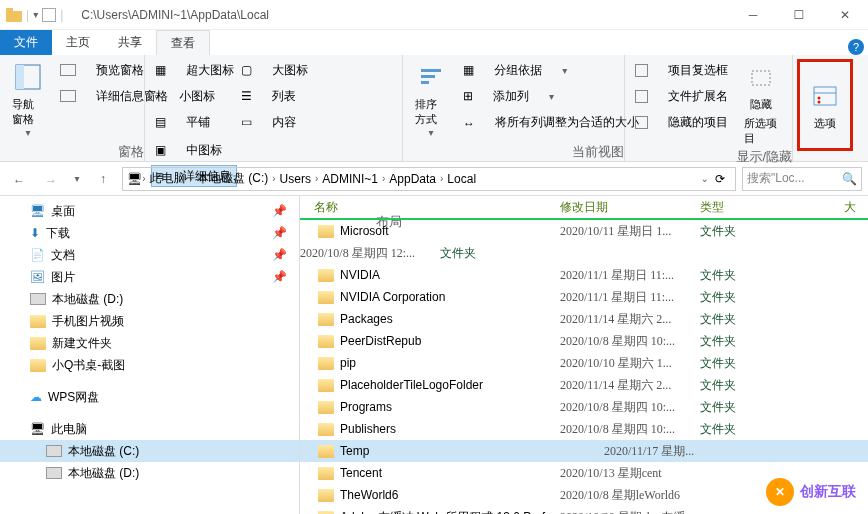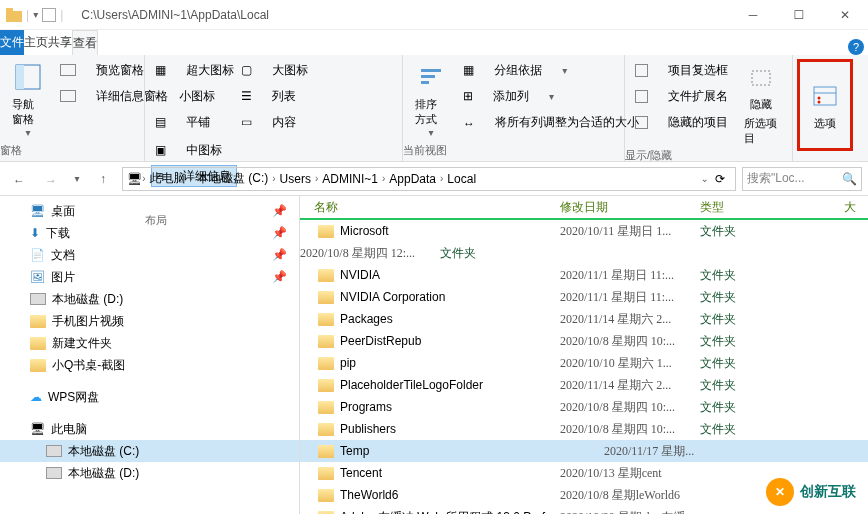--- a/index.html
+++ b/index.html
@@ -3,28 +3,28 @@
 <meta charset="utf-8">
 <style>
 * { margin:0; padding:0; box-sizing:border-box; font-family:"Segoe UI","Microsoft YaHei",sans-serif; font-size:12px; }
 body { background:#fff; width:868px; height:514px; overflow:hidden; color:#000; }
 .titlebar { height:30px; display:flex; align-items:center; background:#fff; border-bottom:1px solid #eee; }
 .titlebar .qat { display:flex; align-items:center; padding:0 6px; gap:4px; }
 .titlebar .path-text { flex:1; padding-left:12px; color:#555; }
 .titlebar .win-btns { display:flex; }
 .win-btn { width:46px; height:30px; display:flex; align-items:center; justify-content:center; color:#555; }
 .tabs { height:25px; display:flex; align-items:flex-end; background:#fff; }
-.tab { height:25px; padding:0 0; display:flex; align-items:center; color:#333; }
+.tab { height:25px; padding:0 14px; display:flex; align-items:center; color:#333; }
 .tab.file { background:#1979ca; color:#fff; }
 .tab.active { background:#f5f6f7; border:1px solid #ddd; border-bottom:none; }
 .help-icon { margin-left:auto; margin-right:4px; width:16px; height:16px; border-radius:50%; background:#1979ca; color:#fff; display:flex; align-items:center; justify-content:center; font-size:11px; }
 .ribbon { height:107px; background:#f5f6f7; border-bottom:1px solid #ddd; display:flex; }
 .group { border-right:1px solid #ddd; display:flex; flex-direction:column; }
 .group-body { flex:1; display:flex; align-items:flex-start; padding:4px 6px 0 6px; gap:6px; }
-.group-label { height:18px; text-align:left; font-size:11px; color:#666; }
+.group-label { height:18px; text-align:right; font-size:13px; color:#666; }
 .vstack { display:flex; flex-direction:column; gap:4px; }
 .ritem { display:flex; align-items:center; gap:20px; height:22px; padding:0 4px; white-space:nowrap; }
 .ritem.sel { background:#cde6f7; border:1px solid #7eb4ea; }
 .big-btn { display:flex; flex-direction:column; align-items:center; padding:2px 6px; width:46px; }
 .big-btn .ic { width:32px; height:32px; display:flex; align-items:center; justify-content:center; }
 .big-btn .lbl { font-size:11px; margin-top:4px; }
 .chk { width:13px; height:13px; border:1px solid #888; display:inline-block; }
 .highlight-box { border:3px solid #d81e06; padding:2px; }
 .addr { height:34px; border-bottom:1px solid #ddd; display:flex; align-items:center; padding:0 6px; gap:6px; }
 .nav-btn { width:26px; height:26px; display:flex; align-items:center; justify-content:center; color:#aaa; border-radius:2px; }
@@ -448,14 +448,14 @@
           </div>
           <div class="c2">2020/10/20 星期abc 在缓</div>
           <div class="c3"></div>
         </div>
       </div>
   </div>
 </div>
 
 <div class="watermark">
   <div class="wm-circle">✕</div>
-  <span style="color:#0f766e;font-size:14px;font-weight:bold">创新互联</span>
+  <span style="color:#8b5cf6;font-size:14px;font-weight:bold">创新互联</span>
 </div>
 
 </body></html>

